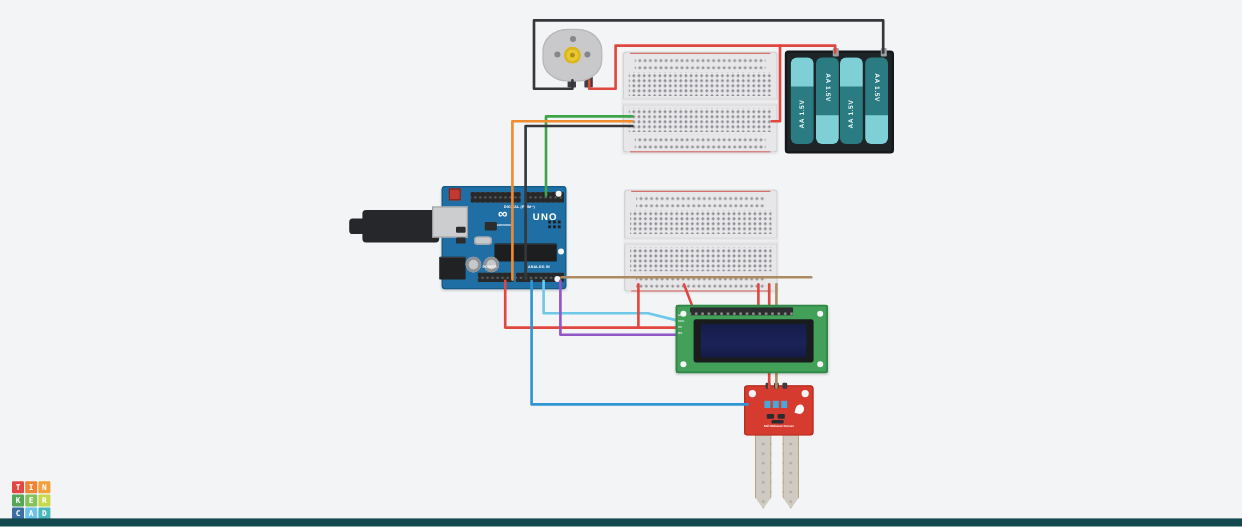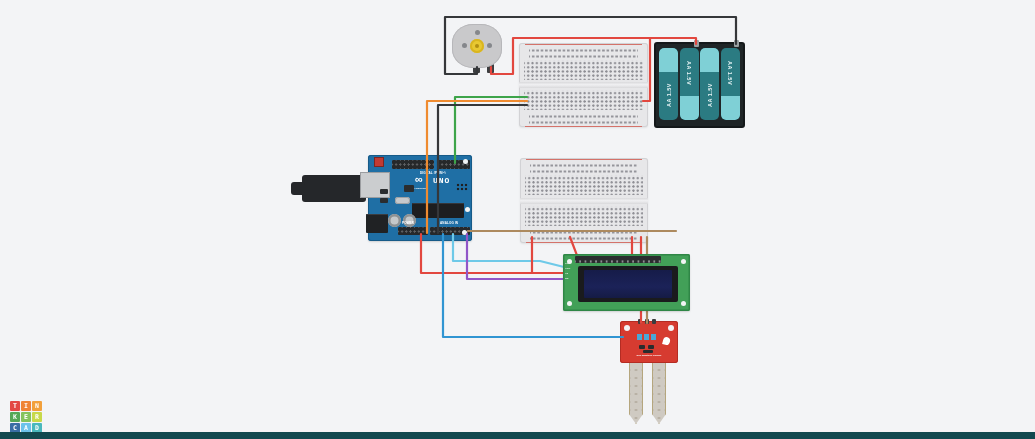--- a/index.html
+++ b/index.html
@@ -140,21 +140,21 @@
   <div class="usb-plug" style="left:291px;top:182px;width:14px;height:13px;"></div>
 
   <div class="comp arduino" style="left:368px;top:155px;width:104px;height:86px;">
     <div class="ar-usb" style="left:-8px;top:17px;width:30px;height:26px;"></div>
     <div class="ar-jack" style="left:-2px;top:59px;width:22px;height:19px;"></div>
     <div class="ar-reset" style="left:6px;top:2px;width:10px;height:10px;"></div>
     <div class="pinstrip" style="left:24px;top:5px;width:42px;"></div>
     <div class="pinstrip" style="left:70px;top:5px;width:32px;"></div>
     <div class="t3" style="left:52px;top:16px;">DIGITAL (PWM~)</div>
     <div class="inf" style="left:47px;top:20px;">∞</div>
-    <div class="uno-label" style="left:65px;top:21px;font-family:Liberation Mono, monospace;">UNO</div>
+    <div class="uno-label" style="left:76px;top:21px;">UNO</div>
     <div class="t3" style="left:46px;top:31px;font-size:5px;">ARDUINO</div>
     <div class="icsp" style="left:88px;top:28px;"></div>
     <div class="smd" style="left:36px;top:30px;width:10px;height:7px;"></div>
     <div class="smd" style="left:12px;top:34px;width:8px;height:5px;"></div>
     <div class="smd" style="left:12px;top:43px;width:8px;height:5px;"></div>
     <div class="ar-crystal" style="left:27px;top:42px;width:15px;height:7px;"></div>
     <div class="ar-chip" style="left:44px;top:48px;width:52px;height:15px;"></div>
     <div class="ar-cap" style="left:20px;top:59px;"></div>
     <div class="ar-cap" style="left:35px;top:59px;"></div>
     <div class="t3" style="left:34px;top:66px;">POWER</div>

